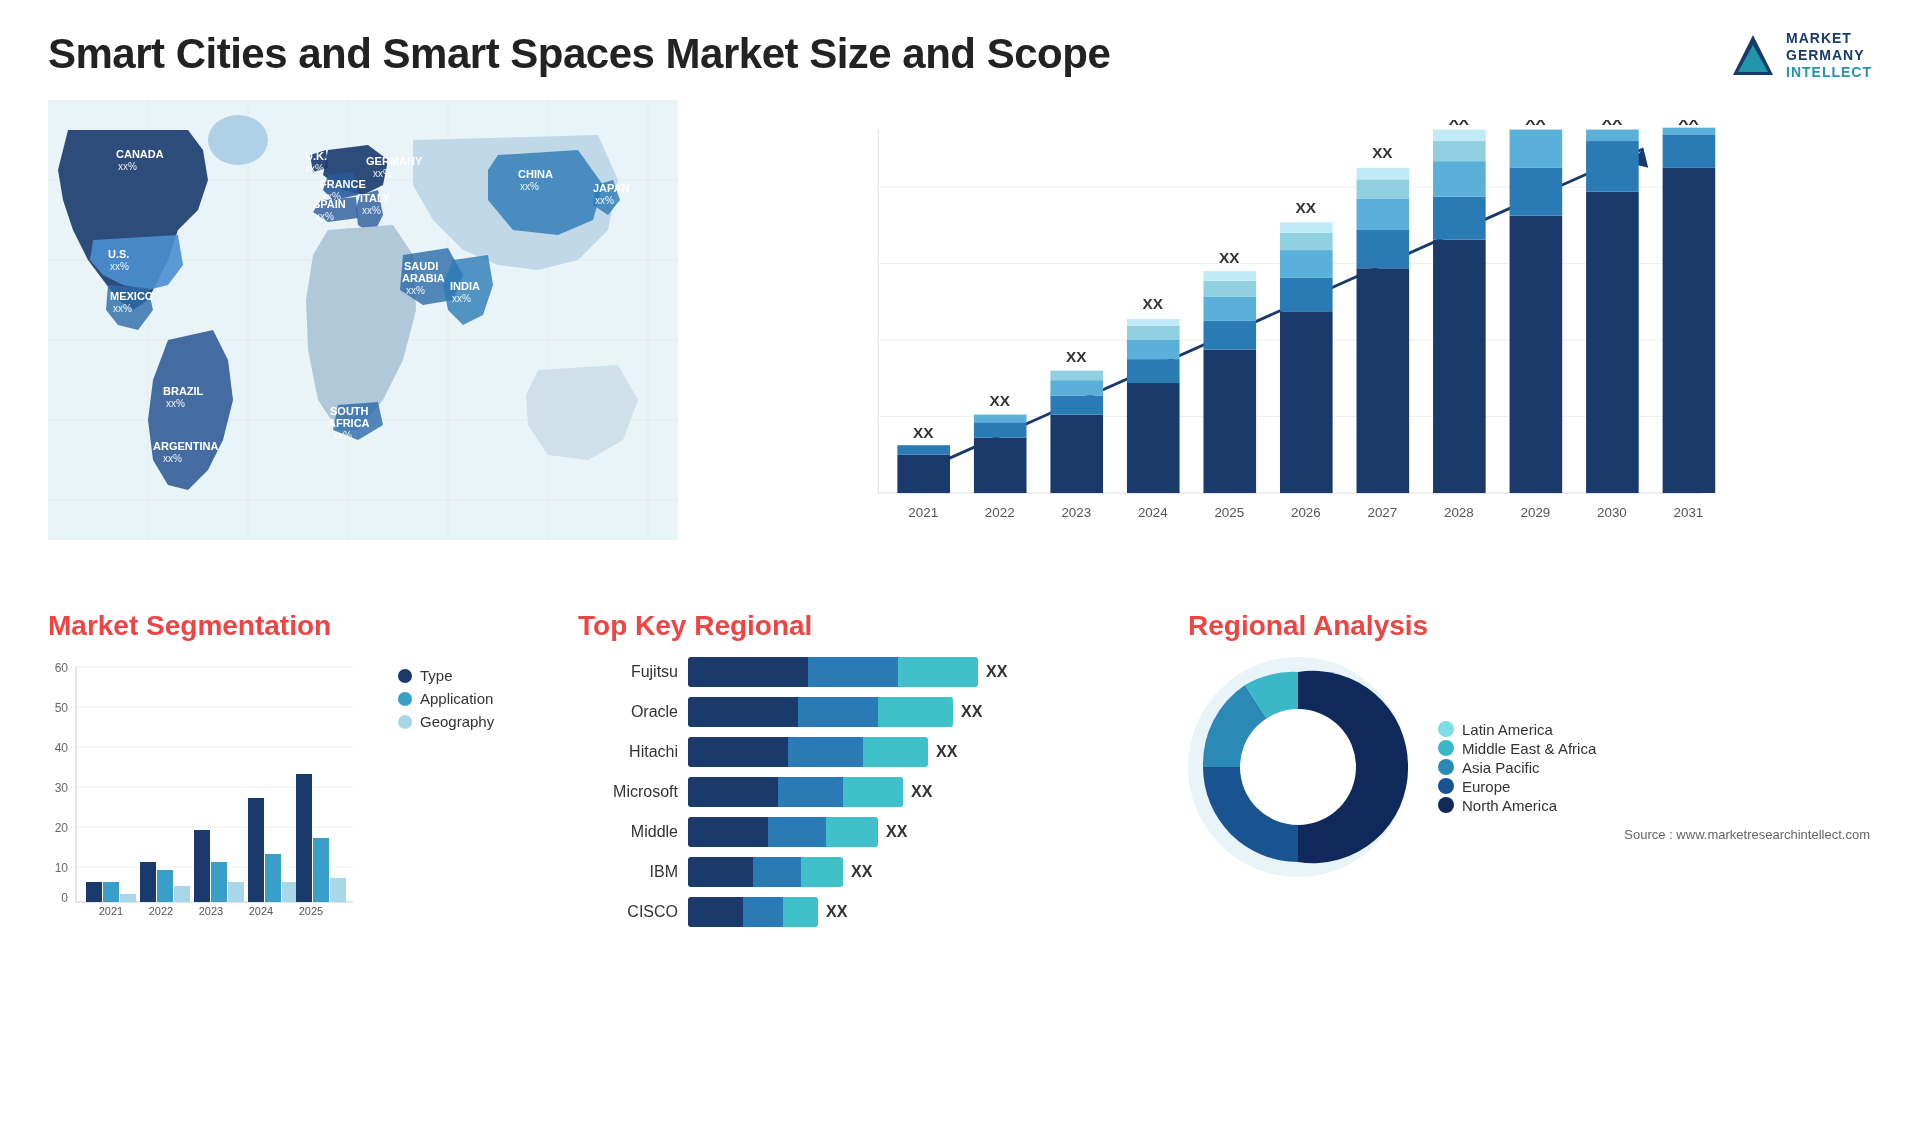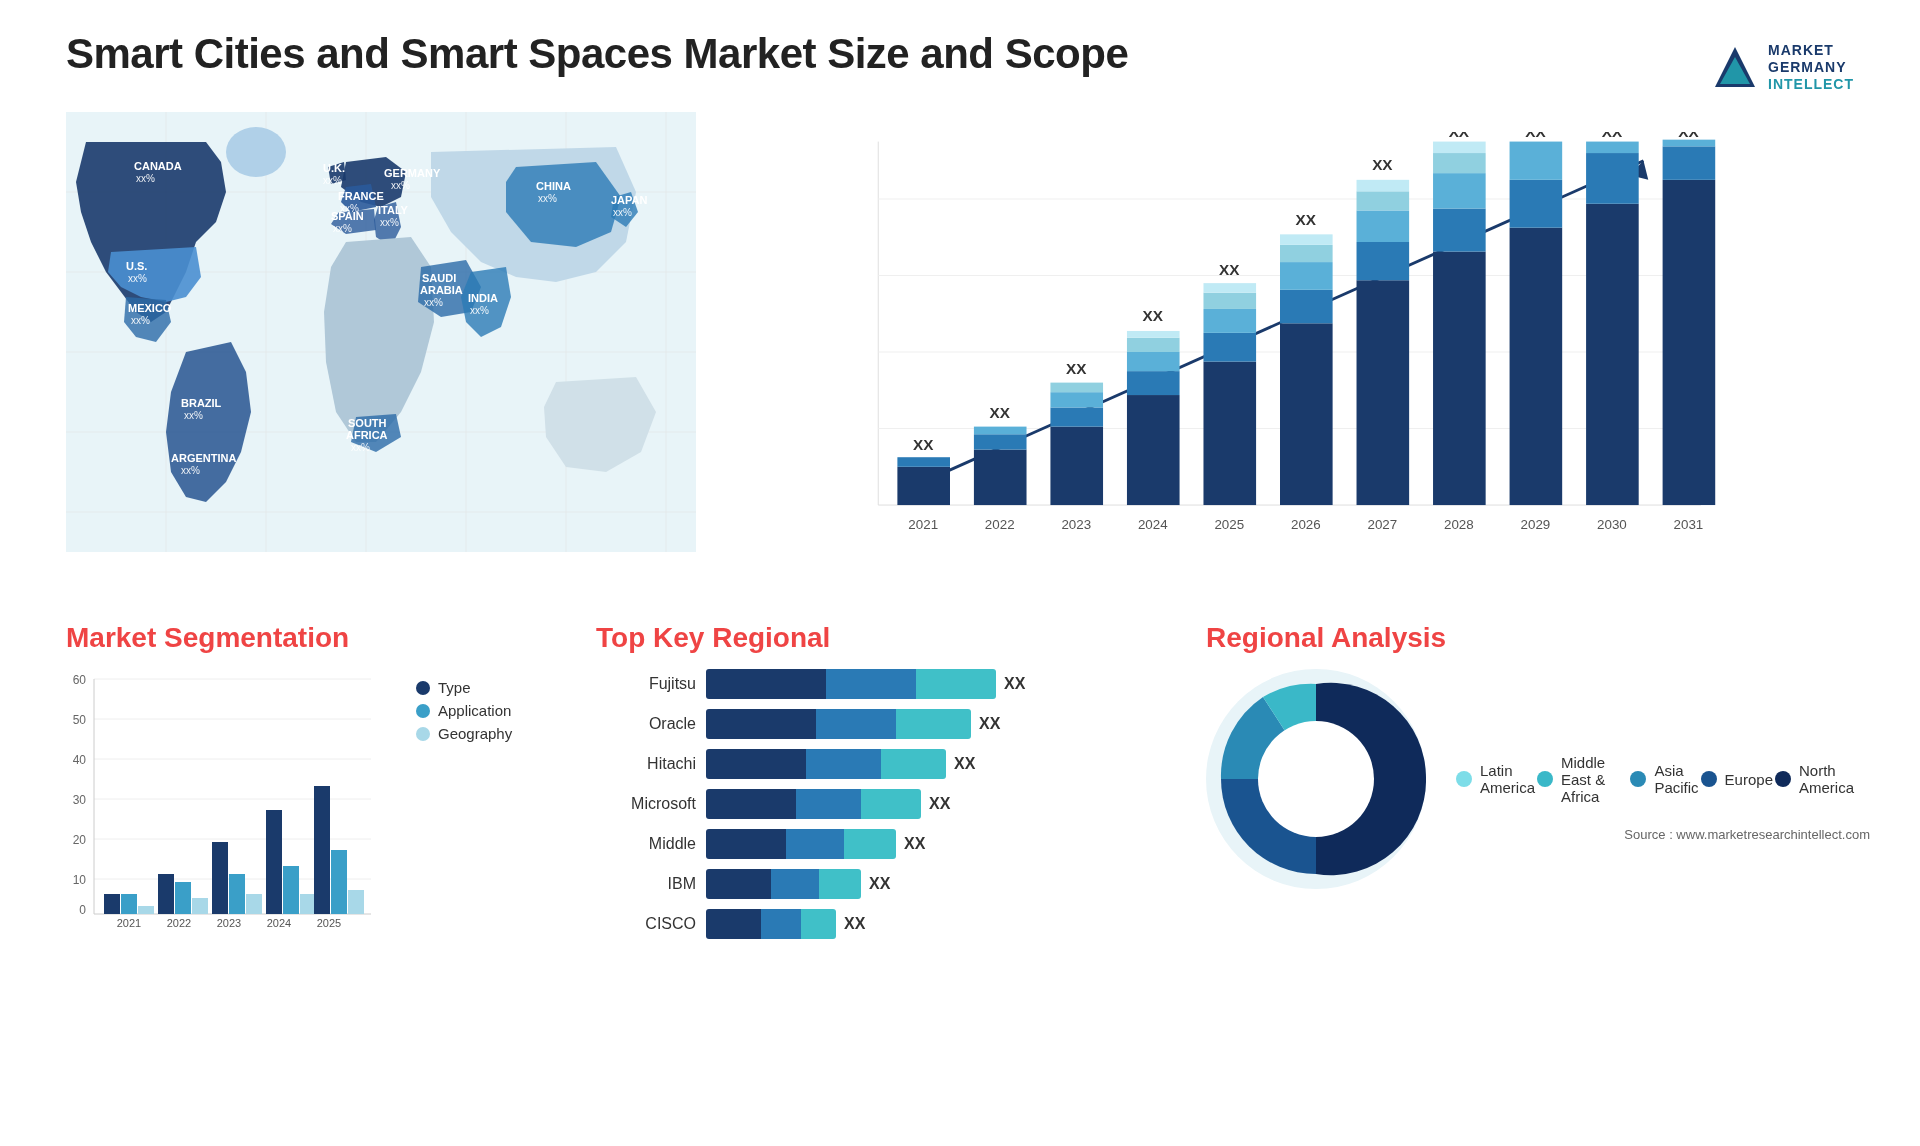--- a/index.html
+++ b/index.html
@@ -8,21 +8,21 @@
       height: 1146px;
       background: #ffffff;
       font-family: 'Arial', sans-serif;
       overflow: hidden;
       position: relative;
     }
 
     .page-container {
       width: 1920px;
       height: 842px;
-      padding: 30px 66px;
+      padding: 30px 48px;
       position: relative;
     }
 
     
     .header {
       display: flex;
       justify-content: space-between;
       align-items: flex-start;
       margin-bottom: 20px;
     }
@@ -38,21 +38,20 @@
       display: flex;
       flex-direction: column;
       align-items: flex-end;
       gap: 4px;
     }
 
     .logo-box {
       display: flex;
       align-items: center;
       gap: 8px;
-      margin-top: 12px;
     }
 
     .logo-icon {
       width: 50px;
       height: 50px;
     }
 
     .logo-text {
       display: flex;
       flex-direction: column;
@@ -198,21 +197,21 @@
     }
 
     .donut-chart {
       width: 220px;
       height: 220px;
       flex-shrink: 0;
     }
 
     .regional-legend {
       display: flex;
-      flex-direction: row;
+      flex-direction: column;
       gap: 2px;
     }
 
     .regional-legend-item {
       display: flex;
       align-items: center;
       gap: 8px;
       font-size: 15px;
       color: #333;
     }

